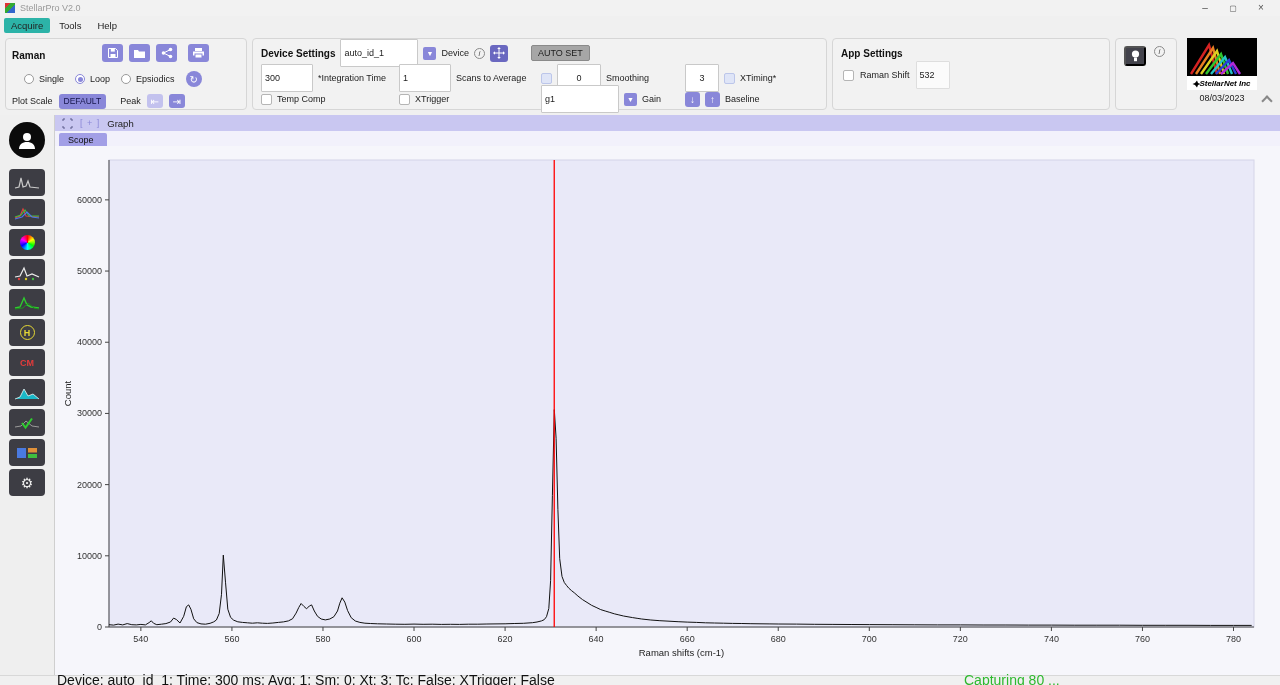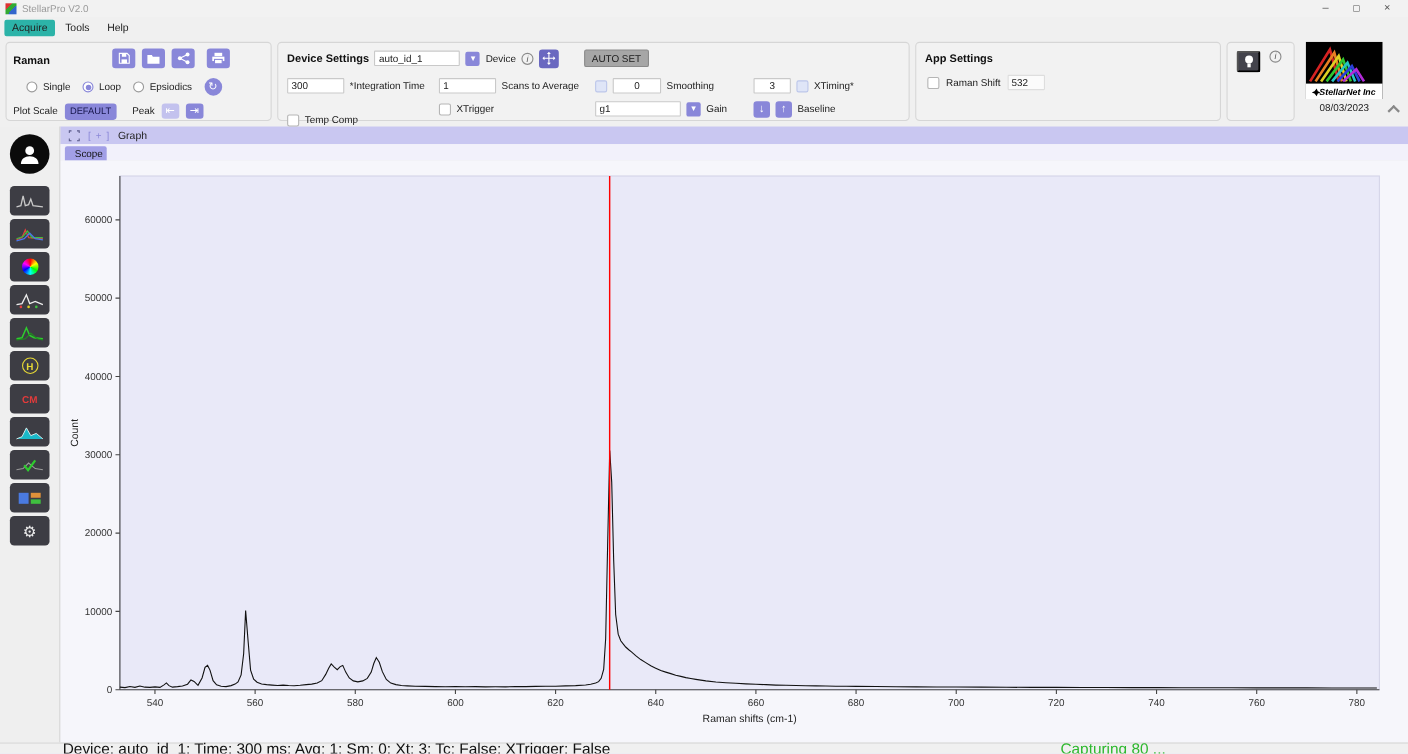--- a/index.html
+++ b/index.html
@@ -17,21 +17,21 @@
   
   .menubar { height:19px; display:flex; align-items:center; padding:0 4px; gap:2px; background:#f0f0f0; }
   .menu-item { padding:2px 7px; font-size:9.5px; border-radius:2px; color:#222; }
   .menu-item.active { background:#2cb3a8; }
 
   
   .toolbar { height:80px; display:flex; gap:5px; padding:3px 5px 0 5px; position:relative; }
   .group { border:1px solid #d6d6d6; border-radius:4px; background:#f2f2f2; position:relative; height:72px; }
   .g-title { font-weight:bold; font-size:10px; color:#111; }
   .lbl { font-size:9px; white-space:nowrap; color:#222;text-align:center; }
-  .field { background:#fff; border:1px solid #c9c9c9; height:14px; font-size:9px; display:inline-flex; align-items:center; padding:0 3px; border-radius:1px; }
+  .field { background:#fff; border:1px solid #c9c9c9; height:28px; font-size:9px; display:inline-flex; align-items:center; padding:0 3px; border-radius:1px; }
   .cb { width:11px; height:11px; background:#fff; border:1px solid #b5b5b5; border-radius:2px; flex:0 0 auto; }
   .sq { width:11px; height:11px; background:#dfe5f7; border:1px solid #bcc6ea; border-radius:2px; flex:0 0 auto; }
   .pbtn { background:#8987d9; color:#fff; border-radius:3px; display:inline-flex; align-items:center; justify-content:center; border:none; }
   .tool-ibtn { width:21px; height:18px; }
   .drop { width:13px; height:13px; font-size:7px; border-radius:2px; }
   .drop::after{content:"▼";}
   .arrow-btn { width:15px; height:15px; font-size:10px; border-radius:3px; }
   .arrow-btn.dn::after{content:"↓";} .arrow-btn.up::after{content:"↑";}
   .nav-btn { width:16px; height:14px; font-size:10px; border-radius:3px; }
   .nav-btn.prev{ background:#c3c2ee; } .nav-btn.prev::after{content:"⇤";} .nav-btn.next::after{content:"⇥";}
@@ -65,21 +65,21 @@
   .side-btn { width:36px; height:27px; background:#3d3d44; border-radius:4px; display:flex; align-items:center; justify-content:center; }
   .wheel { width:15px; height:15px; border-radius:50%; background:conic-gradient(#f00,#ff0,#0f0,#0ff,#00f,#f0f,#f00); }
   .h-glyph { width:15px; height:15px; border:1.5px solid #e6d835; border-radius:50%; color:#e6d835; font-weight:bold; font-size:9px; display:flex; align-items:center; justify-content:center; }
   .cm-glyph { color:#e23b3b; font-weight:bold; font-size:9px; }
   .gear-glyph { color:#ececec; font-size:14px; line-height:14px; }
 
   .graph-panel { flex:1; display:flex; flex-direction:column; border-left:1px solid #cfcfcf; }
   .graph-header { height:16px; background:#c9c7f1; display:flex; align-items:center; gap:7px; padding:0 7px; font-size:9.5px; color:#222; }
   .gh-plus { color:#8c89d8; font-size:9px; letter-spacing:1px; }
   .tab-row { height:15px; background:#f2f1fb; display:flex; align-items:flex-end; padding-left:4px; }
-  .tab { background:#a29fe6; padding:2px 3px 1px 9px; font-size:9px; color:#111; border-radius:2px 2px 0 0; }
+  .tab { background:#a29fe6; padding:2px 13px 1px 9px; font-size:9px; color:#111; border-radius:2px 2px 0 0; }
   .chart-wrap { flex:1; position:relative; background:#f6f6fb; }
   #chart-svg { position:absolute; left:0; top:0; }
   .tooltip { position:absolute; top:12px; right:13px; background:#ffff00; color:#ff0000; font-size:9.5px; line-height:11.4px; padding:2px 6px 3px 5px; white-space:nowrap; }
 
   
   .statusbar { height:10px; background:#f0f0f0; border-top:1px solid #d8d8d8; position:relative; font-size:14px; line-height:9px; }
   .status-left { position:absolute; left:57px; top:0; color:#111; }
   .status-capture { position:absolute; left:964px; top:0; color:#2eb82e; }
 </style>
 </head>
@@ -184,21 +184,21 @@
       <span class="sq"></span>
       <span class="field" style="width:44px; justify-content:center;">0</span>
       <span class="lbl">Smoothing</span>
     </div>
     <div class="abs" style="left:432px; top:31px; gap:5px;">
       <span class="field" style="width:34px; justify-content:center;">3</span>
       <span class="sq"></span>
       <span class="lbl">XTiming*</span>
     </div>
 
-    <div class="abs" style="left:8px; top:52px; gap:5px;margin-top:10px;">
+    <div class="abs" style="left:8px; top:52px; gap:5px;">
       <span class="cb"></span>
       <span class="lbl">Temp Comp</span>
     </div>
     <div class="abs" style="left:146px; top:52px; gap:5px;">
       <span class="cb"></span>
       <span class="lbl">XTrigger</span>
     </div>
     <div class="abs" style="left:288px; top:52px; gap:5px;">
       <span class="field" style="width:78px;">g1</span>
       <button class="pbtn drop"></button>

